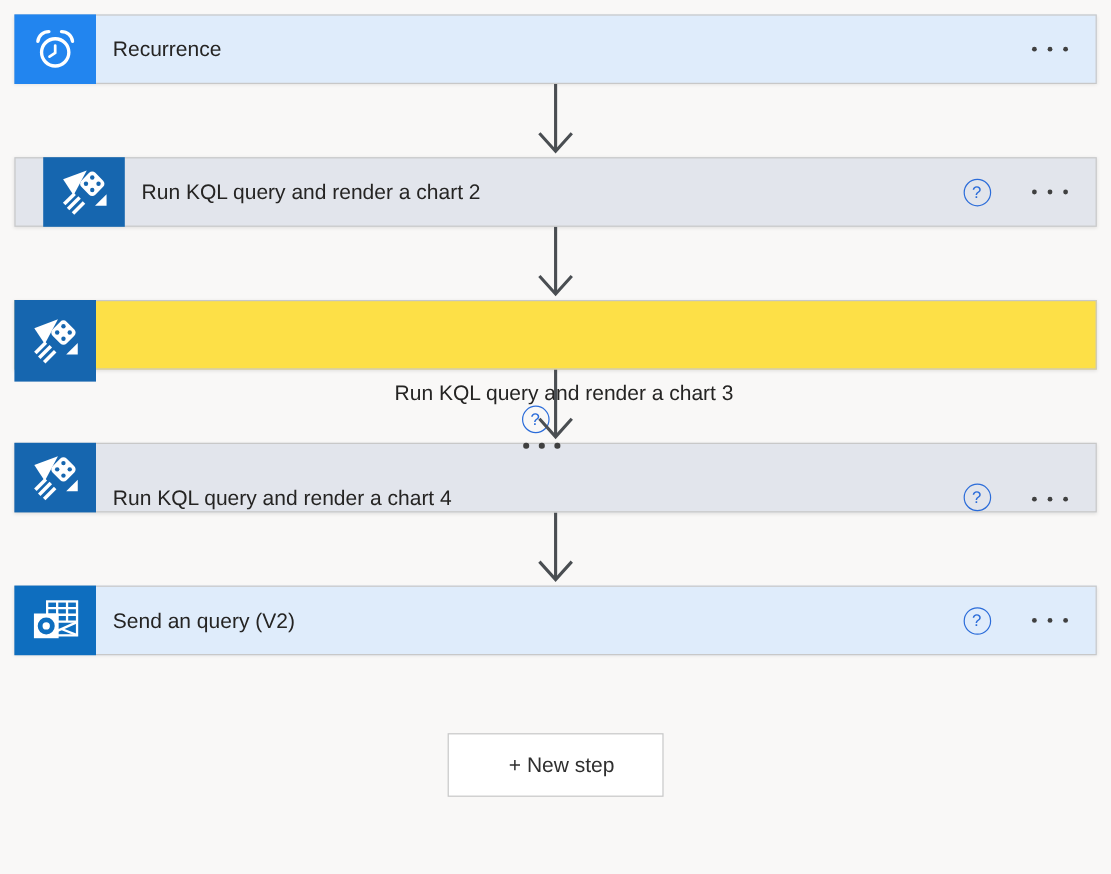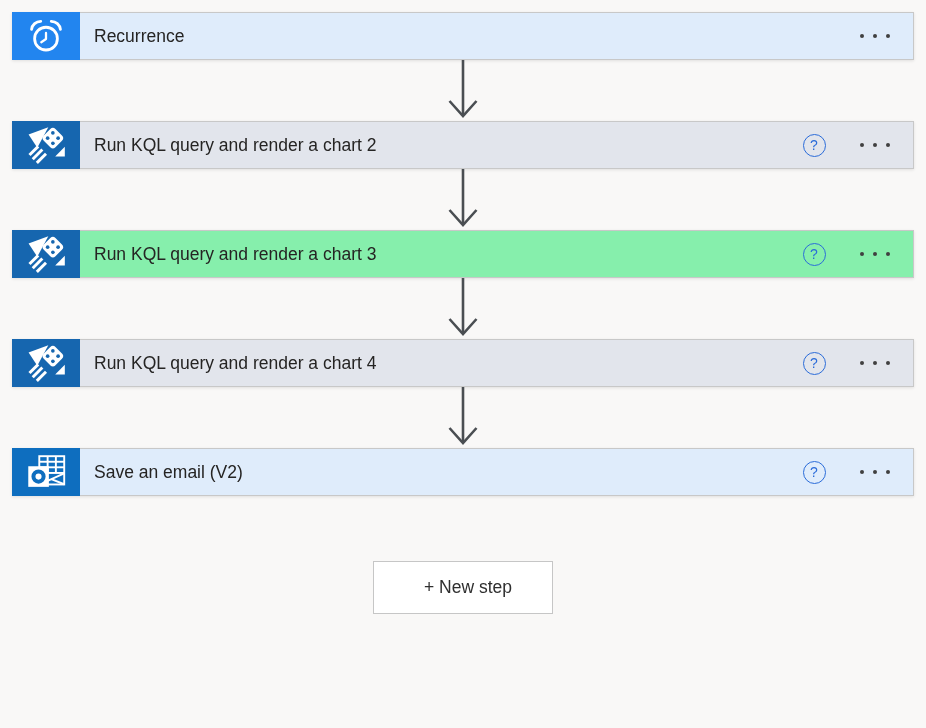--- a/index.html
+++ b/index.html
@@ -13,21 +13,21 @@
     font-family: "Liberation Sans", sans-serif;
     overflow: hidden;
   }
   #flow {
     padding-top: 12px;
   }
   .card {
     box-sizing: border-box;
     margin-left: 12px;
     width: 902px;
-    height: 48px;
+    height: 58px;
     border: 1px solid var(--card-border, #c8c8c8);
     box-shadow: 0 1px 3px rgba(0,0,0,0.10);
     display: flex;
     align-items: center;
   }
   .iconbox {
     flex: 0 0 68px;
     width: 68px;
     align-self: stretch;
     margin: -1px 0 -1px -1px;
@@ -120,21 +120,21 @@
         <span class="dot"></span>
         <span class="dot"></span>
       </div>
     </div>
     <div class="connector">
       <svg width="34" height="61" viewBox="0 0 34 61" fill="none">
         <line x1="17" y1="0" x2="17" y2="55" stroke="#4a4e52" stroke-width="2.6"></line>
         <path d="M3.5 41 L17 56 L30.5 41" stroke="#4a4e52" stroke-width="2.6"></path>
       </svg>
     </div>
-    <div class="card" style="background: rgb(226, 229, 236);">
+    <div class="card" style="background: rgb(226, 229, 236); padding-left: 24px;">
       <div class="iconbox" style="background: rgb(22, 102, 175);">
         <svg viewBox="0 0 48 48" width="44" height="44">
           <g fill="#fff">
             <polygon points="5,12.5 26.5,4.5 14.5,27"></polygon>
             <g transform="translate(31.5 16.5) rotate(45)">
               <rect x="-9" y="-9" width="18" height="18" rx="4"></rect>
             </g>
             <polygon points="34,36.5 44.5,26 44.5,36.5"></polygon>
           </g>
           <g fill="#1666af">
@@ -158,21 +158,21 @@
         <span class="dot"></span>
         <span class="dot"></span>
       </div>
     </div>
     <div class="connector">
       <svg width="34" height="61" viewBox="0 0 34 61" fill="none">
         <line x1="17" y1="0" x2="17" y2="55" stroke="#4a4e52" stroke-width="2.6"></line>
         <path d="M3.5 41 L17 56 L30.5 41" stroke="#4a4e52" stroke-width="2.6"></path>
       </svg>
     </div>
-    <div class="card" style="background: #86efac;">
+    <div class="card" style="background: #fde047; flex-direction: column;">
       <div class="iconbox" style="background: rgb(22, 102, 175);">
         <svg viewBox="0 0 48 48" width="44" height="44">
           <g fill="#fff">
             <polygon points="5,12.5 26.5,4.5 14.5,27"></polygon>
             <g transform="translate(31.5 16.5) rotate(45)">
               <rect x="-9" y="-9" width="18" height="18" rx="4"></rect>
             </g>
             <polygon points="34,36.5 44.5,26 44.5,36.5"></polygon>
           </g>
           <g fill="#1666af">
@@ -196,21 +196,21 @@
         <span class="dot"></span>
         <span class="dot"></span>
       </div>
     </div>
     <div class="connector">
       <svg width="34" height="61" viewBox="0 0 34 61" fill="none">
         <line x1="17" y1="0" x2="17" y2="55" stroke="#4a4e52" stroke-width="2.6"></line>
         <path d="M3.5 41 L17 56 L30.5 41" stroke="#4a4e52" stroke-width="2.6"></path>
       </svg>
     </div>
-    <div class="card" style="background: rgb(226, 229, 236);">
+    <div class="card" style="background: rgb(226, 229, 236); align-items: flex-end;">
       <div class="iconbox" style="background: rgb(22, 102, 175);">
         <svg viewBox="0 0 48 48" width="44" height="44">
           <g fill="#fff">
             <polygon points="5,12.5 26.5,4.5 14.5,27"></polygon>
             <g transform="translate(31.5 16.5) rotate(45)">
               <rect x="-9" y="-9" width="18" height="18" rx="4"></rect>
             </g>
             <polygon points="34,36.5 44.5,26 44.5,36.5"></polygon>
           </g>
           <g fill="#1666af">
@@ -251,21 +251,21 @@
             <line x1="17" y1="13.3" x2="43" y2="13.3"></line>
             <line x1="17" y1="19.1" x2="43" y2="19.1"></line>
             <line x1="17" y1="25" x2="43" y2="25"></line>
             <path d="M43 25.5 L17.5 36.8"></path>
             <path d="M29.5 31.5 L43 36.8"></path>
           </g>
           <rect x="5.5" y="18" width="21.5" height="21.5" fill="#fff"></rect>
           <circle cx="16.2" cy="28.8" r="5.3" fill="none" stroke="#0e6ebf" stroke-width="4.2"></circle>
         </svg>
       </div>
-      <span class="title">Save an email (V2)</span>
+      <span class="title">Send an query (V2)</span>
       <div class="spacer"></div>
       <div class="help">?</div>
       <div class="menu">
         <span class="dot"></span>
         <span class="dot"></span>
         <span class="dot"></span>
       </div>
     </div>
   </div>
 

